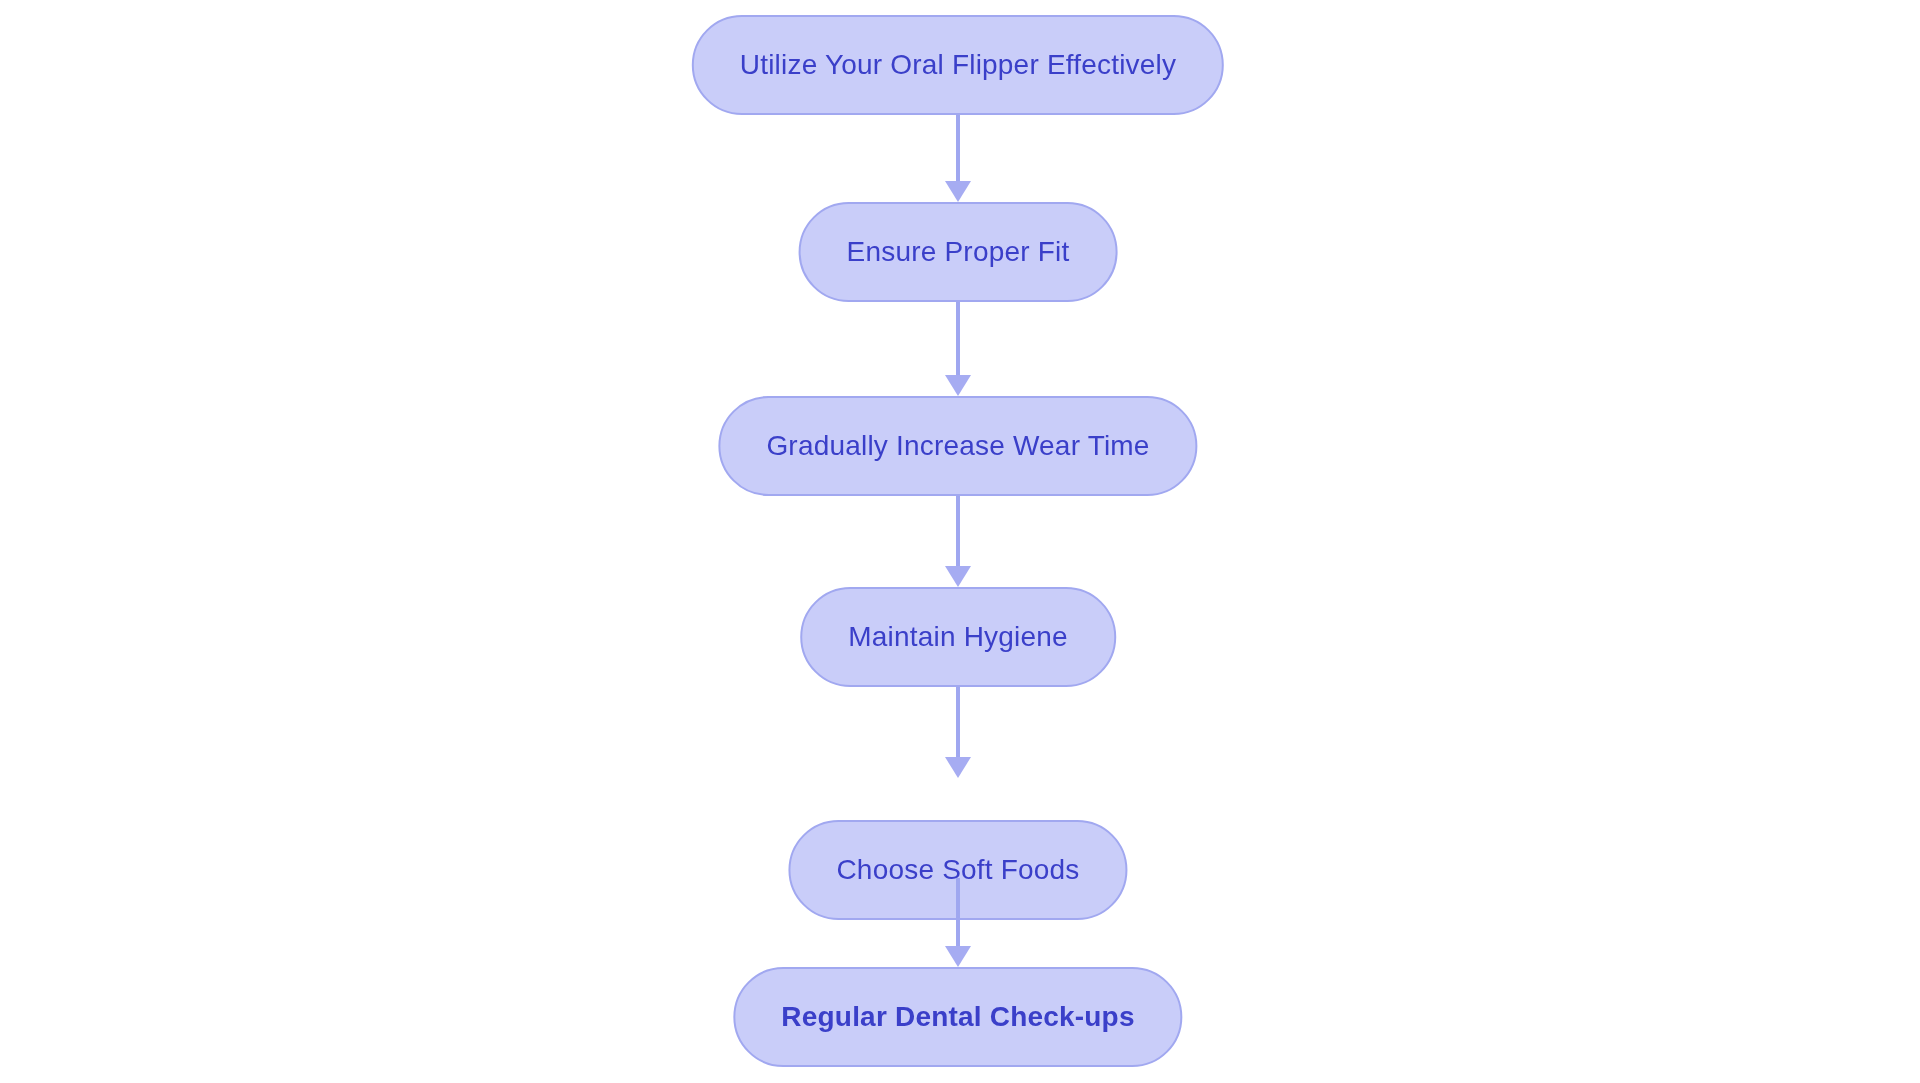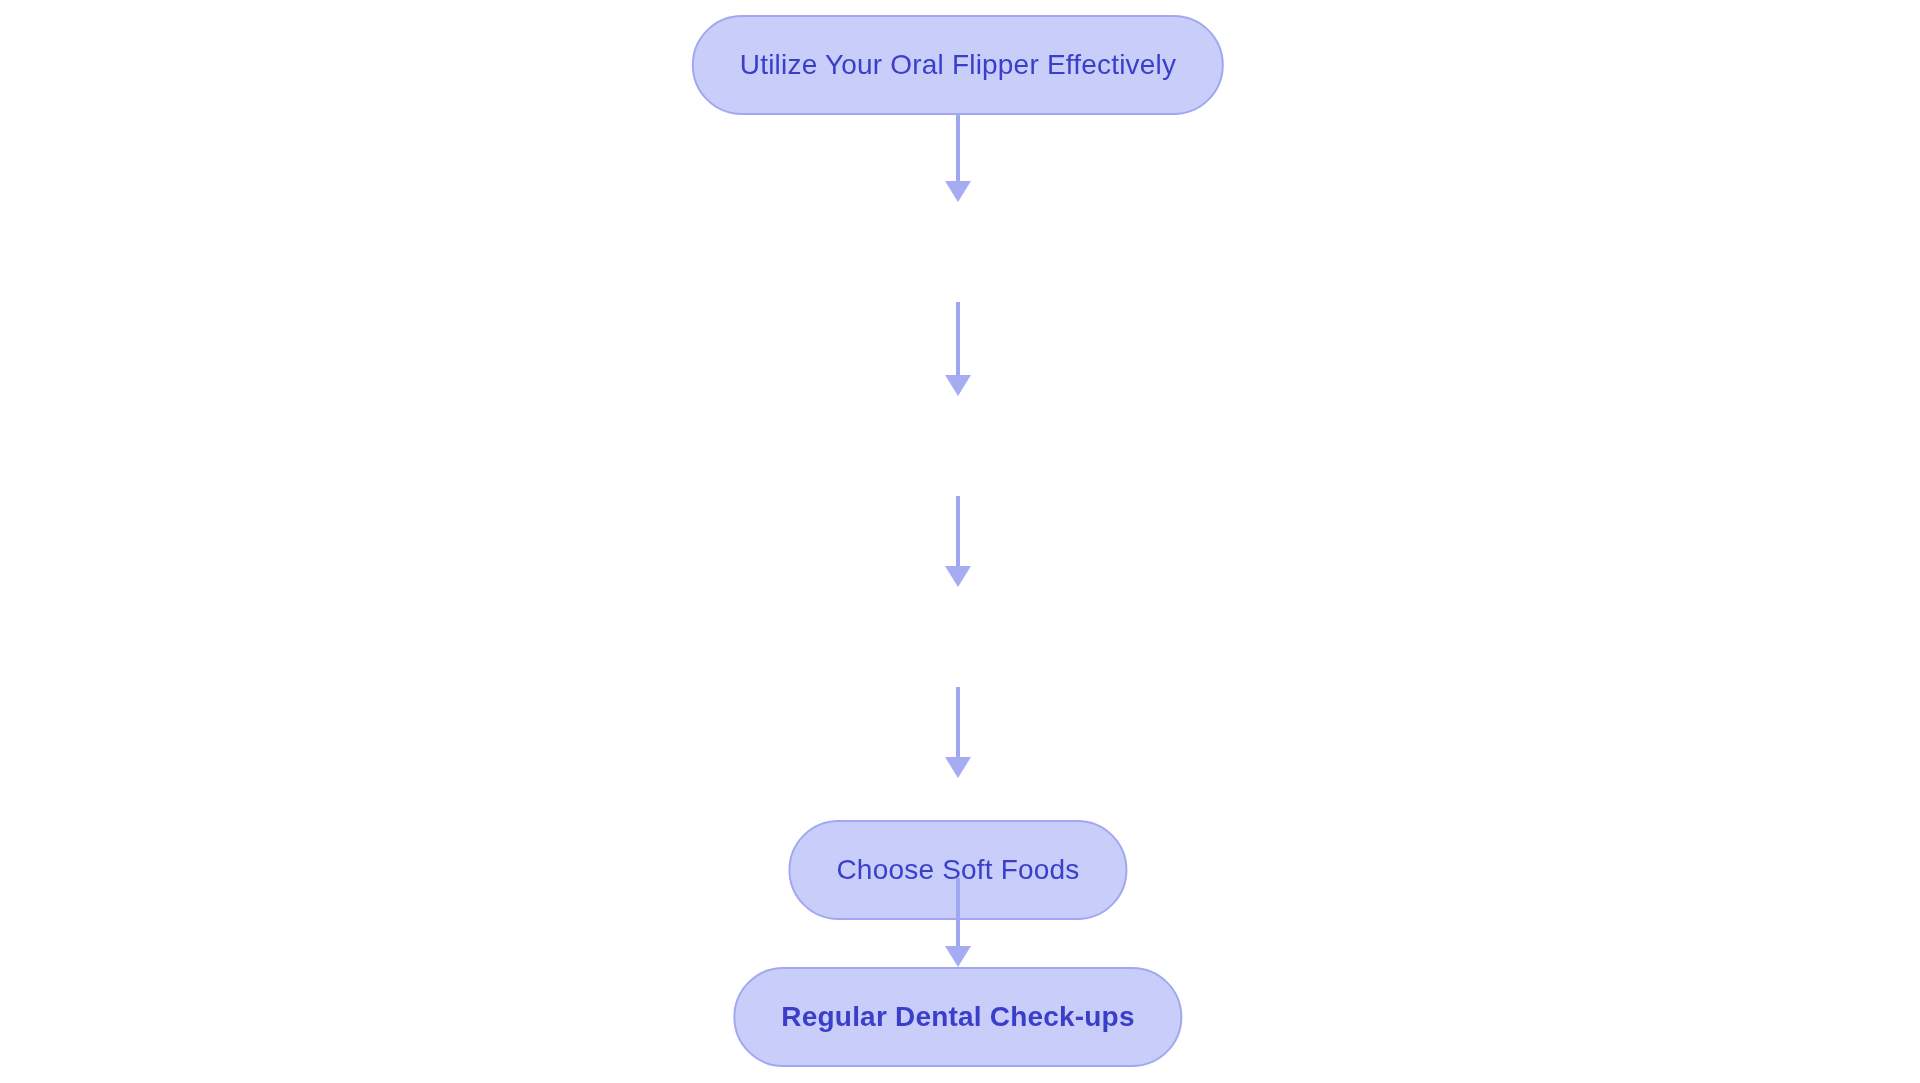--- a/index.html
+++ b/index.html
@@ -74,32 +74,41 @@
 
   <div class="flow-node node-1">
     <span>Utilize Your Oral Flipper Effectively</span>
   </div>
 
   <div class="arrow arrow-1">
     <div class="stem"></div>
     <div class="head"></div>
   </div>
 
+  <div class="flow-node node-2">
+    <span>Ensure Proper Fit</span>
+  </div>
 
   <div class="arrow arrow-2">
     <div class="stem"></div>
     <div class="head"></div>
   </div>
 
+  <div class="flow-node node-3">
+    <span>Gradually Increase Wear Time</span>
+  </div>
 
   <div class="arrow arrow-3">
     <div class="stem"></div>
     <div class="head"></div>
   </div>
 
+  <div class="flow-node node-4">
+    <span>Maintain Hygiene</span>
+  </div>
 
   <div class="arrow arrow-4">
     <div class="stem"></div>
     <div class="head"></div>
   </div>
 
   <div class="flow-node node-5">
     <span>Choose Soft Foods</span>
   </div>
 

